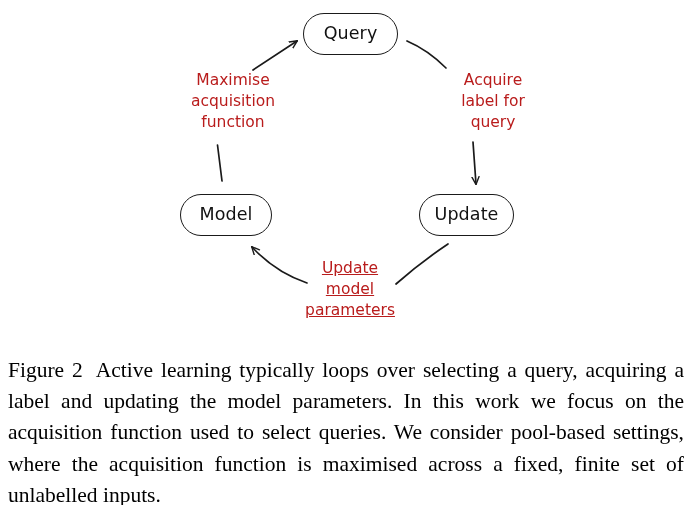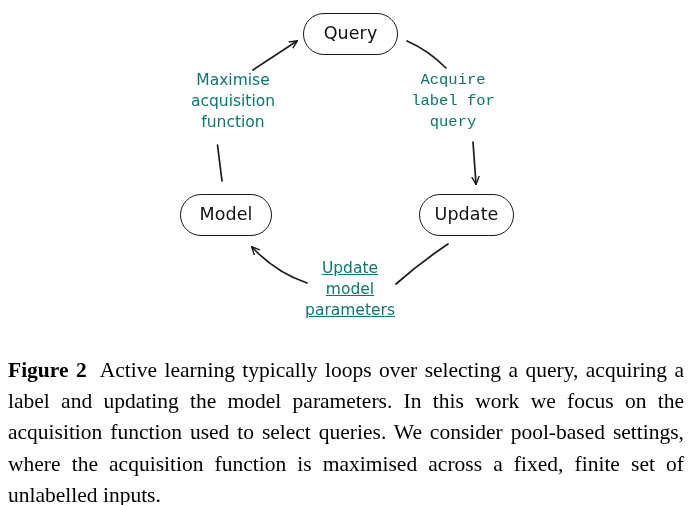--- a/index.html
+++ b/index.html
@@ -57,43 +57,43 @@
   #node-query   { left: 303px; top: 13px;  width: 95px; height: 42px; }
   #node-model   { left: 180px; top: 194px; width: 92px; height: 42px; }
   #node-dataset { left: 419px; top: 194px; width: 95px; height: 42px; }
 
   .edge-label {
     position: absolute;
     text-align: center;
     font-family: "DejaVu Sans", sans-serif;
     font-size: 15.5px;
     line-height: 1.37;
-    color: #0f766e;
+    color: #b91c1c;
     white-space: pre-line;
   }
 
   #label-maximise { left: 173px; top: 70px;  width: 120px; }
-  #label-acquire  { left: 398px; top: 70px;  width: 110px; font-family: Liberation Mono, monospace; }
+  #label-acquire  { left: 438px; top: 70px;  width: 110px; }
   #label-update   { left: 292px; top: 258px; width: 116px; text-decoration: underline; }
 
   
   #caption {
     position: absolute;
     left: 8px;
     top: 355px;
     width: 676px;
     font-family: "Liberation Serif", "DejaVu Serif", serif;
     font-size: 21.5px;
     line-height: 1.45;
     color: #000000;
     text-align: justify;
     text-justify: inter-word;
   }
   #caption-label {
-    font-weight: bold;
+    font-weight: normal;
   }
   #caption-gap {
     display: inline-block;
     width: 13px;
   }
 </style>
 </head>
 <body>
 
 <div id="figure-root">

